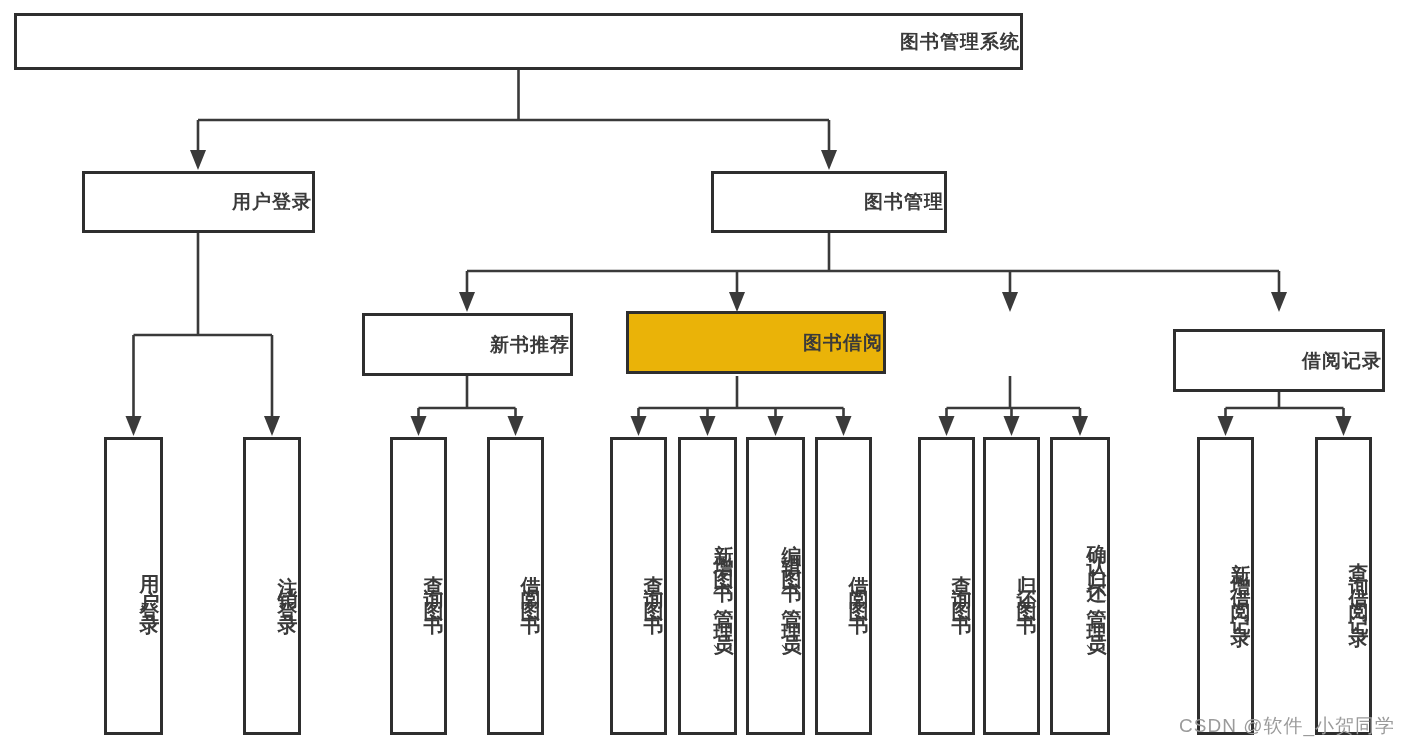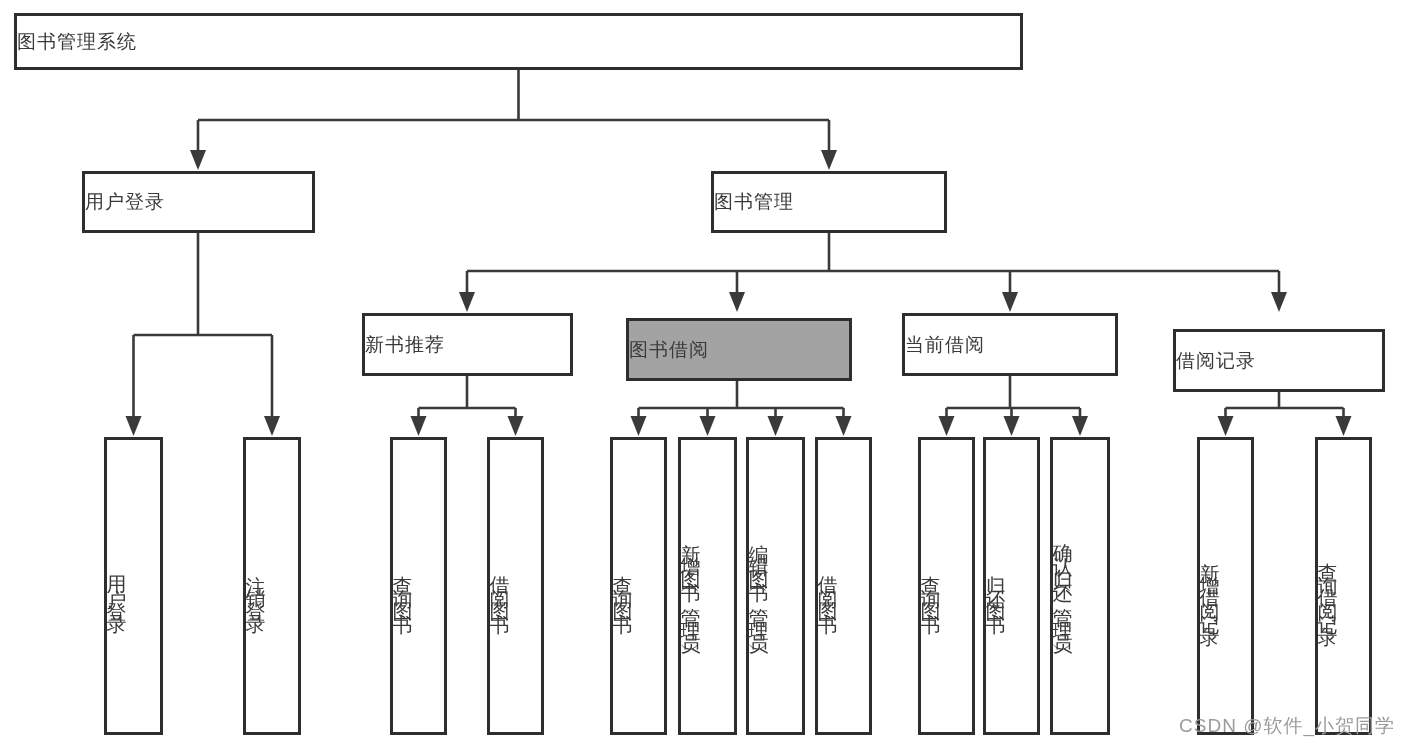--- a/index.html
+++ b/index.html
@@ -21,22 +21,23 @@
     top: 0;
     pointer-events: none;
   }
   .hbox, .vbox {
     position: absolute;
     box-sizing: border-box;
     background: #ffffff;
     border: 3px solid #2e2e2e;
     display: flex;
     align-items: center;
-    justify-content: flex-start;
+    justify-content: flex-end;
     color: #3a3a3a;
+    font-weight: bold;
   }
   .hbox span {
     font-size: 19px;
     letter-spacing: 1px;
     white-space: nowrap;
   }
   .vbox {
     border-width: 3px;
   }
   .vtext {
@@ -103,25 +104,22 @@
   <div class="hbox" style="left: 82px; top: 171px; width: 233px; height: 62px; border-color: rgb(46, 46, 46); background: rgb(255, 255, 255); color: rgb(58, 58, 58);">
     <span>用户登录</span>
   </div>
   <div class="hbox" style="left: 362px; top: 313px; width: 211px; height: 63px; border-color: rgb(46, 46, 46); background: rgb(255, 255, 255); color: rgb(58, 58, 58);">
     <span>新书推荐</span>
   </div>
 
   <div class="hbox" style="left: 711px; top: 171px; width: 236px; height: 62px; border-color: rgb(46, 46, 46); background: rgb(255, 255, 255); color: rgb(58, 58, 58);">
     <span>图书管理</span>
   </div>
-  <div class="hbox" style="left: 626px; top: 318px; width: 226px; height: 63px; border-color: rgb(46, 46, 46); background: #a3a3a3; color: rgb(58, 58, 58);">
+  <div class="hbox" style="left: 626px; top: 311px; width: 260px; height: 63px; border-color: rgb(46, 46, 46); background: #eab308; color: rgb(58, 58, 58);">
     <span>图书借阅</span>
-  </div>
-  <div class="hbox" style="left: 902px; top: 313px; width: 216px; height: 63px; border-color: rgb(46, 46, 46); background: rgb(255, 255, 255); color: rgb(58, 58, 58);">
-    <span>当前借阅</span>
   </div>
   <div class="hbox" style="left: 1173px; top: 313px; width: 212px; height: 63px; border-color: rgb(46, 46, 46); background: rgb(255, 255, 255); color: rgb(58, 58, 58); margin-top: 16px;">
     <span>借阅记录</span>
   </div>
 
   <div class="vbox" style="left: 104px; top: 437px; width: 59px; height: 298px; border-color: rgb(46, 46, 46); background: rgb(255, 255, 255); color: rgb(58, 58, 58);">
     <span class="vtext">用户登录</span>
   </div>
   <div class="vbox" style="left: 243px; top: 437px; width: 58px; height: 298px; border-color: rgb(46, 46, 46); background: rgb(255, 255, 255); color: rgb(58, 58, 58);">
     <span class="vtext">注销登录</span>

